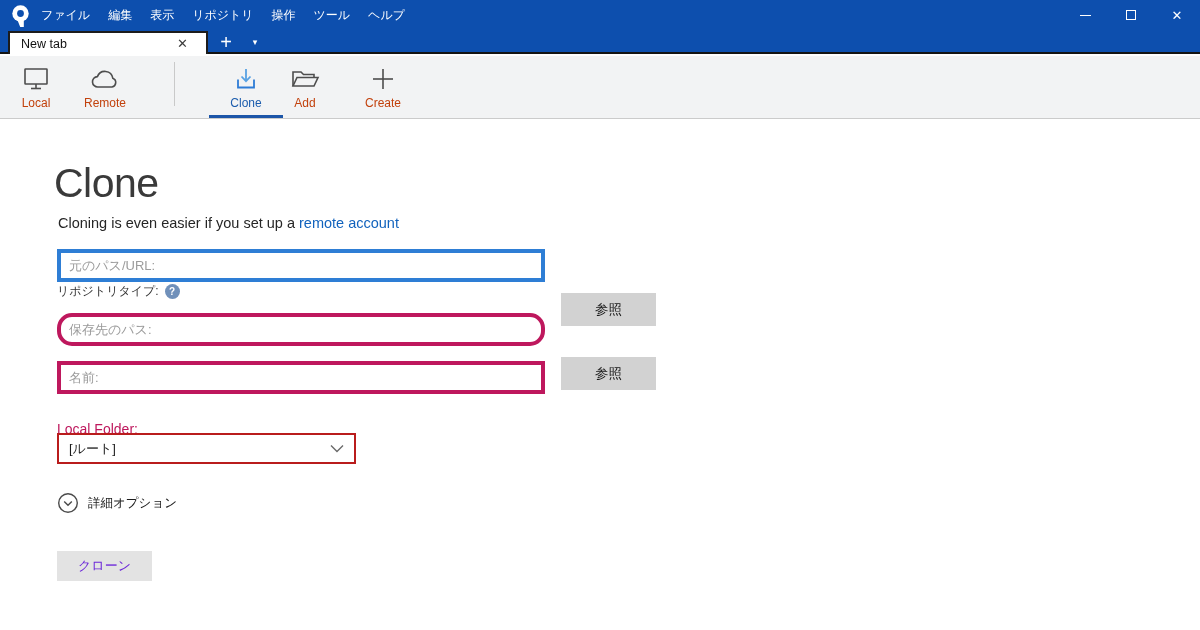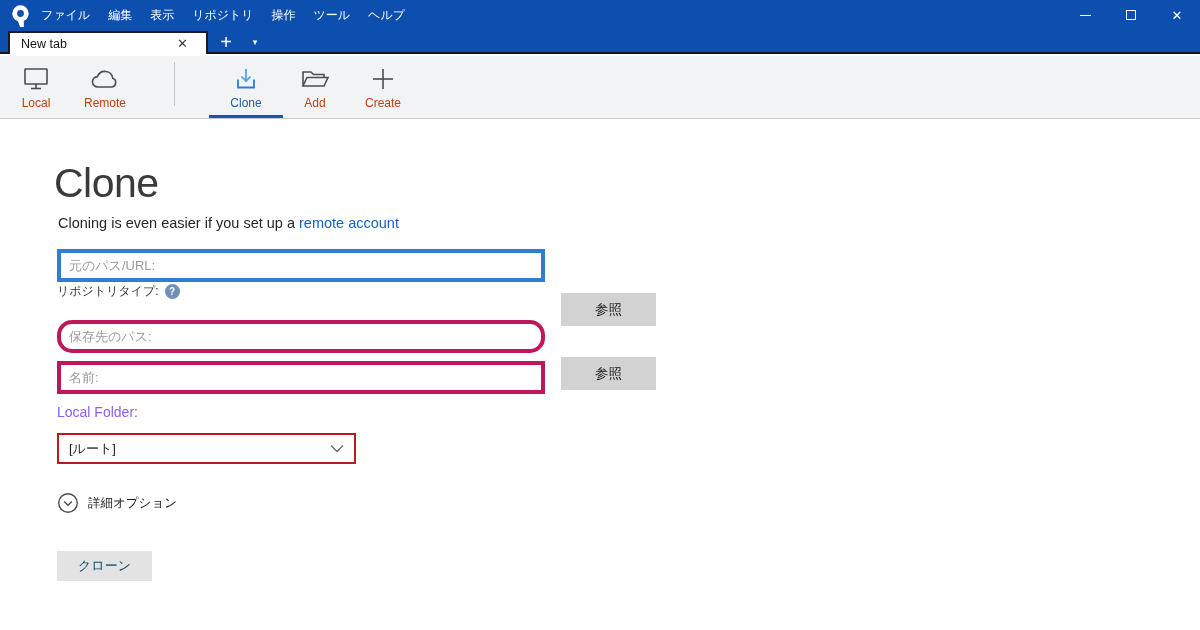--- a/index.html
+++ b/index.html
@@ -28,51 +28,51 @@
   
   .toolbar { position:absolute; left:0; top:56px; width:1200px; height:63px; background:#f2f3f4; border-bottom:1px solid #cbcbcb; }
   .tool-btn { position:absolute; top:4px; height:55px; display:flex; flex-direction:column; align-items:center; justify-content:flex-start; }
   .tool-btn .ticon { height:32px; display:flex; align-items:flex-end; justify-content:center; }
   .tool-btn .tlabel { font-size:12px; color:#c2410c; margin-top:4px; }
   .tool-btn.active .tlabel { color:#1b5cad; }
   .tb-local { left:10px; width:52px; }
   .tb-remote { left:72px; width:66px; }
   .tb-sep { position:absolute; left:174px; top:6px; width:1px; height:44px; background:#c9c9c9; }
   .tb-clone { left:209px; width:74px; }
-  .tb-add { left:288px; width:54px; }
+  .tb-add { left:278px; width:54px; }
   .tb-create { left:350px; width:66px; }
   .clone-underline { position:absolute; left:209px; top:59px; width:74px; height:3px; background:#1c55a8; }
 
   
   .page-title { position:absolute; left:54px; top:160px; font-size:41px; font-weight:300; color:#3a3a3a; letter-spacing:-0.5px; }
   .subtitle { position:absolute; left:58px; top:215px; font-size:14.5px; color:#262626; }
   .subtitle a { color:#1263bd; text-decoration:none; }
 
   .txt { position:absolute; left:57px; width:488px; height:33px; border:4px solid #be185d; background:#fff; font-size:13px; color:#222; padding:0 8px; font-family:"Liberation Sans","DejaVu Sans",sans-serif; outline:none; }
   .txt::placeholder { color:#9b9b9b; opacity:1; }
   .txt.focused { border-color:#2e7ed5; }
   #src-input { top:249px; }
-  #dest-input { top:320px;border-radius:15px; }
+  #dest-input { top:313px;border-radius:15px; }
   #name-input { top:361px; }
 
   .browse { position:absolute; left:561px; width:95px; height:33px; background:#d2d2d2; border:none; font-size:13.5px; color:#161616; font-family:"Liberation Sans","DejaVu Sans",sans-serif;margin-top:44px; }
   #browse-src { top:249px; }
   #browse-dest { top:313px; }
 
   .repo-type { position:absolute; left:57px; top:283px; height:17px; display:flex; align-items:center; font-size:12px; color:#333; }
   .help-icon { display:inline-flex; width:15px; height:15px; border-radius:50%; background:#7090ba; color:#fff; font-size:10px; font-weight:bold; align-items:center; justify-content:center; margin:0 6px; }
 
-  .lf-label { position:absolute; left:57px; top:404px; font-size:14px; color:#8b5cf6; }
+  .lf-label { position:absolute; left:57px; top:421px; font-size:14px; color:#be185d; }
   .select { position:absolute; left:57px; top:433px; width:299px; height:31px; border:2px solid #b91c1c; background:#fff; display:flex; align-items:center; padding:0 10px; }
   .select .sel-value { font-size:13px; color:#1c1c1c; flex:1; }
 
   .adv { position:absolute; left:57px; top:492px; display:flex; align-items:center;justify-content:space-between; }
   .adv-label { font-size:12.5px; color:#1c1c1c; margin-left:9px; }
 
-  .clone-btn { position:absolute; left:57px; top:551px; width:95px; height:30px; background:#e3e3e3; border:none; color:#0c4a6e; font-size:13px; font-family:"Liberation Sans","DejaVu Sans",sans-serif; }
+  .clone-btn { position:absolute; left:57px; top:551px; width:95px; height:30px; background:#e3e3e3; border:none; color:#6d28d9; font-size:13px; font-family:"Liberation Sans","DejaVu Sans",sans-serif; }
 </style>
 </head>
 <body>
 
 <div class="app">
 
   <div class="titlebar">
     <svg class="logo" viewBox="0 0 21 23">
       <circle cx="10.5" cy="9.5" r="8.2" fill="#ffffff"></circle>
       <circle cx="10.5" cy="9.5" r="3.4" fill="#0d4fae"></circle>

